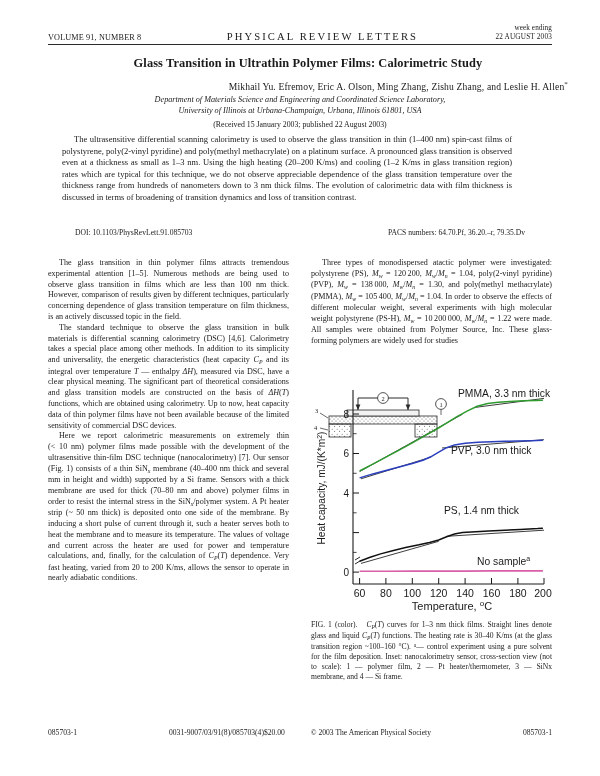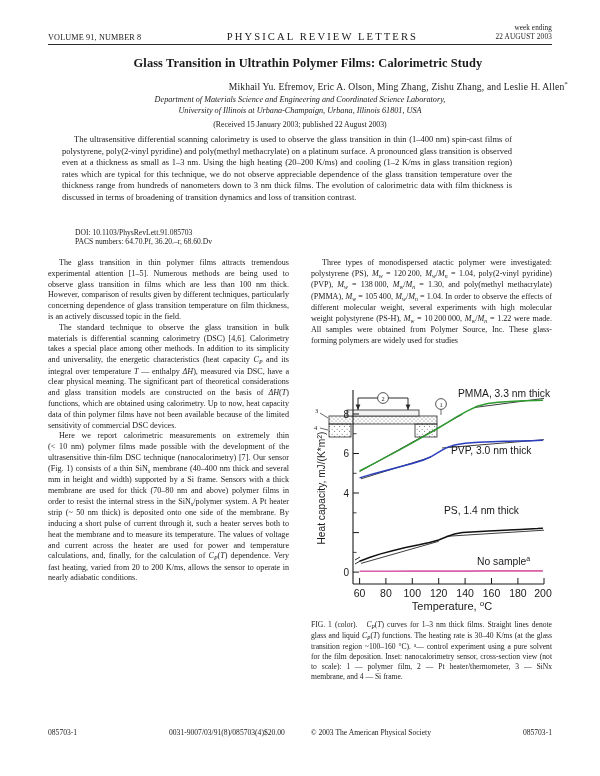--- a/index.html
+++ b/index.html
@@ -103,21 +103,20 @@
     text-indent: 12px;
   }
 
   .doiline {
     position: absolute;
     left: 75px; top: 228px;
     width: 450px;
     display: flex;
     justify-content: space-between;
     font-size: 7.6px;
-    flex-direction: column;
   }
 
   
   .col {
     position: absolute;
     top: 258px;
     width: 241px;
     font-size: 8.1px;
     line-height: 1.335;
     text-align: justify;
@@ -192,21 +191,21 @@
     <div>Department of Materials Science and Engineering and Coordinated Science Laboratory,</div>
     <div>University of Illinois at Urbana-Champaign, Urbana, Illinois 61801, USA</div>
   </div>
 
   <div class="received">(Received 15 January 2003; published 22 August 2003)</div>
 
   <div class="abstract">The ultrasensitive differential scanning calorimetry is used to observe the glass transition in thin (1–400 nm) spin-cast films of polystyrene, poly(2-vinyl pyridine) and poly(methyl methacrylate) on a platinum surface. A pronounced glass transition is observed even at a thickness as small as 1–3 nm. Using the high heating (20–200 K/ms) and cooling (1–2 K/ms in glass transition region) rates which are typical for this technique, we do not observe appreciable dependence of the glass transition temperature over the thickness range from hundreds of nanometers down to 3 nm thick films. The evolution of calorimetric data with film thickness is discussed in terms of broadening of transition dynamics and loss of transition contrast.</div>
 
   <div class="doiline">
     <span>DOI: 10.1103/PhysRevLett.91.085703</span>
-    <span>PACS numbers: 64.70.Pf, 36.20.–r, 68.60.Dv</span>
+    <span>PACS numbers: 64.70.Pf, 36.20.–r, 79.35.Dv</span>
   </div>
 
   <div class="col left">
     <p>
       The glass transition in thin polymer films attracts tremendous experimental attention [1–5]. Numerous methods are being used to observe glass transition in films which are less than 100&nbsp;nm thick. However, comparison of results given by different techniques, particularly concerning dependence of glass transition temperature on film thickness, is an actively discussed topic in the field.
     </p>
     <p>
       The standard technique to observe the glass transition in bulk materials is differential scanning calorimetry (DSC) [4,6]. Calorimetry takes a special place among other methods. In addition to its simplicity and universality, the energetic characteristics (heat capacity <i class="v">C</i><span class="sub"><i class="v">P</i></span> and its integral over temperature <i class="v">T</i> — enthalpy <i class="v">ΔH</i>), measured via DSC, have a clear physical meaning. The significant part of theoretical considerations and glass transition models are constructed on the basis of <i class="v">ΔH</i>(<i class="v">T</i>) functions, which are obtained using calorimetry. Up to now, heat capacity data of thin polymer films have not been available because of the limited sensitivity of commercial DSC devices.
     </p>
     <p>

